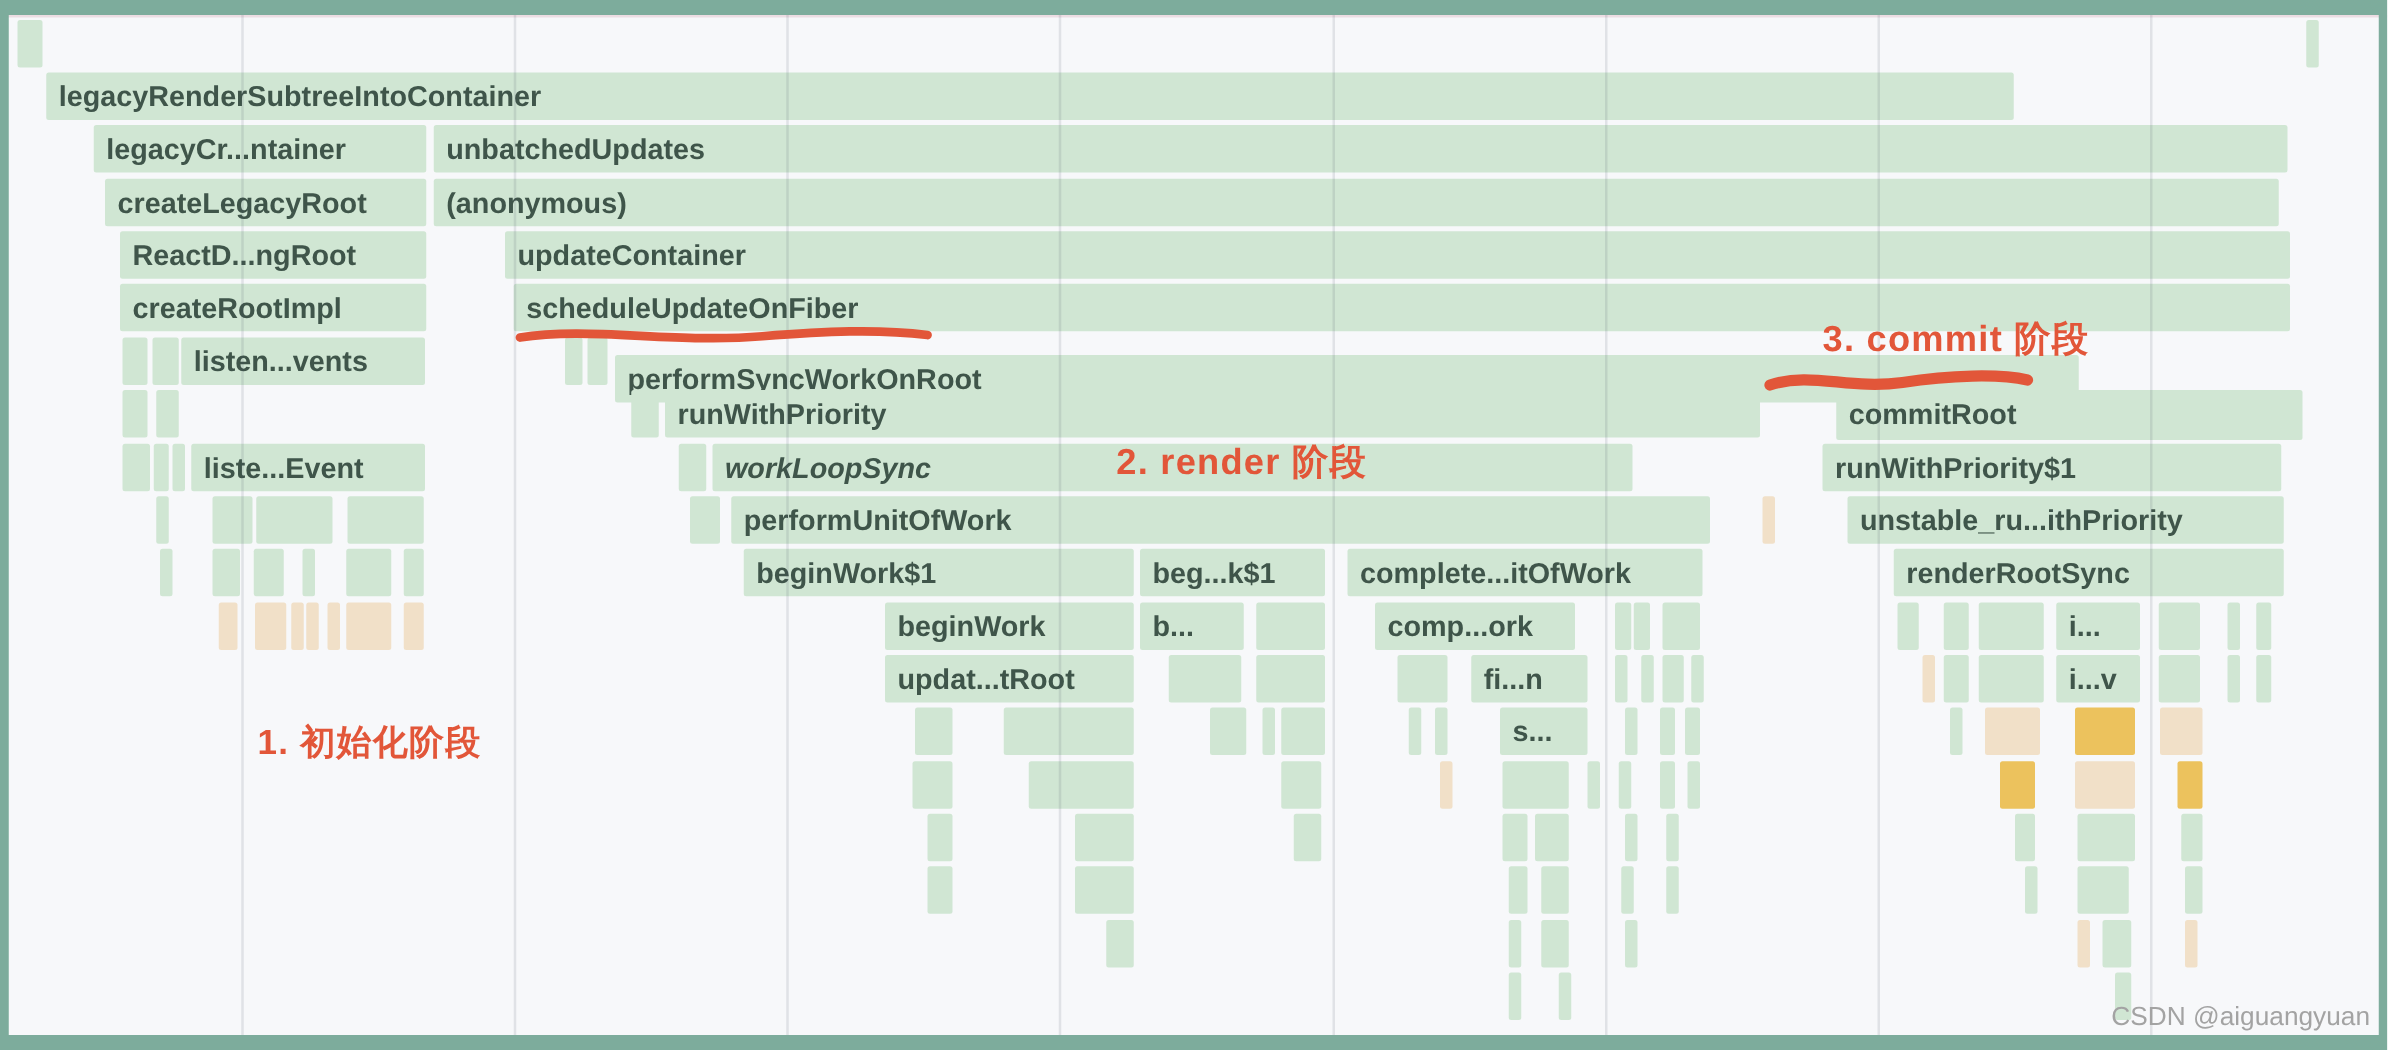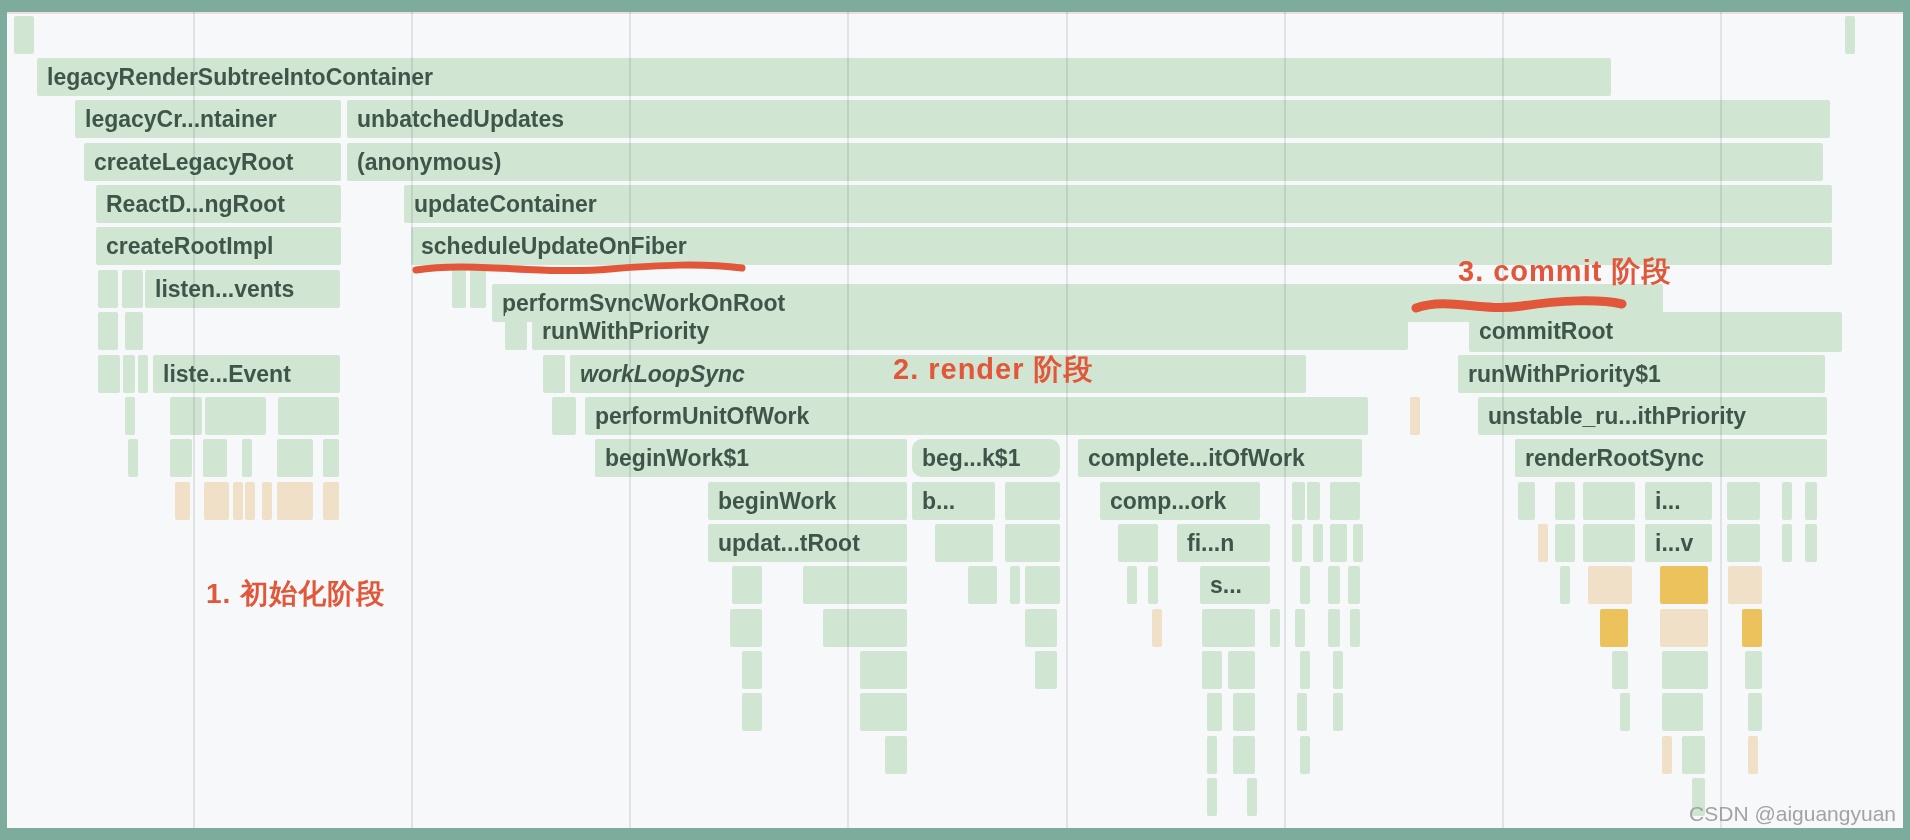--- a/index.html
+++ b/index.html
@@ -75,21 +75,21 @@
       <div class="blk c-g" title="performUnitOfWork" style="left: 585px; top: 397px; width: 783px; height: 38px;">performUnitOfWork</div>
       <div class="blk c-t" style="left: 1410px; top: 397px; width: 8px; height: 38px;"></div>
       <div class="blk c-g" title="unstable_ru...ithPriority" style="left: 1478px; top: 397px; width: 349px; height: 38px;">unstable_ru...ithPriority</div>
       <div class="blk c-g" style="left: 128px; top: 439px; width: 5px; height: 38px;"></div>
       <div class="blk c-g" style="left: 170px; top: 439px; width: 22px; height: 38px;"></div>
       <div class="blk c-g" style="left: 203px; top: 439px; width: 24px; height: 38px;"></div>
       <div class="blk c-g" style="left: 242px; top: 439px; width: 7px; height: 38px;"></div>
       <div class="blk c-g" style="left: 277px; top: 439px; width: 36px; height: 38px;"></div>
       <div class="blk c-g" style="left: 323px; top: 439px; width: 16px; height: 38px;"></div>
       <div class="blk c-g" title="beginWork$1" style="left: 595px; top: 439px; width: 312px; height: 38px;">beginWork$1</div>
-      <div class="blk c-g" title="beg...k$1" style="left: 912px; top: 439px; width: 148px; height: 38px; border-radius: 10px;">beg...k$1</div>
+      <div class="blk c-g" title="beg...k$1" style="left: 912px; top: 439px; width: 148px; height: 38px;">beg...k$1</div>
       <div class="blk c-g" title="complete...itOfWork" style="left: 1078px; top: 439px; width: 284px; height: 38px;">complete...itOfWork</div>
       <div class="blk c-g" title="commitRootImpl" style="left: 1515px; top: 439px; width: 312px; height: 38px;">renderRootSync</div>
       <div class="blk c-t" style="left: 175px; top: 482px; width: 15px; height: 38px;"></div>
       <div class="blk c-t" style="left: 204px; top: 482px; width: 25px; height: 38px;"></div>
       <div class="blk c-t" style="left: 233px; top: 482px; width: 7px; height: 38px;"></div>
       <div class="blk c-t" style="left: 245px; top: 482px; width: 4px; height: 38px;"></div>
       <div class="blk c-t" style="left: 262px; top: 482px; width: 5px; height: 38px;"></div>
       <div class="blk c-t" style="left: 277px; top: 482px; width: 36px; height: 38px;"></div>
       <div class="blk c-t" style="left: 323px; top: 482px; width: 16px; height: 38px;"></div>
       <div class="blk c-g" title="beginWork" style="left: 708px; top: 482px; width: 199px; height: 38px;">beginWork</div>

